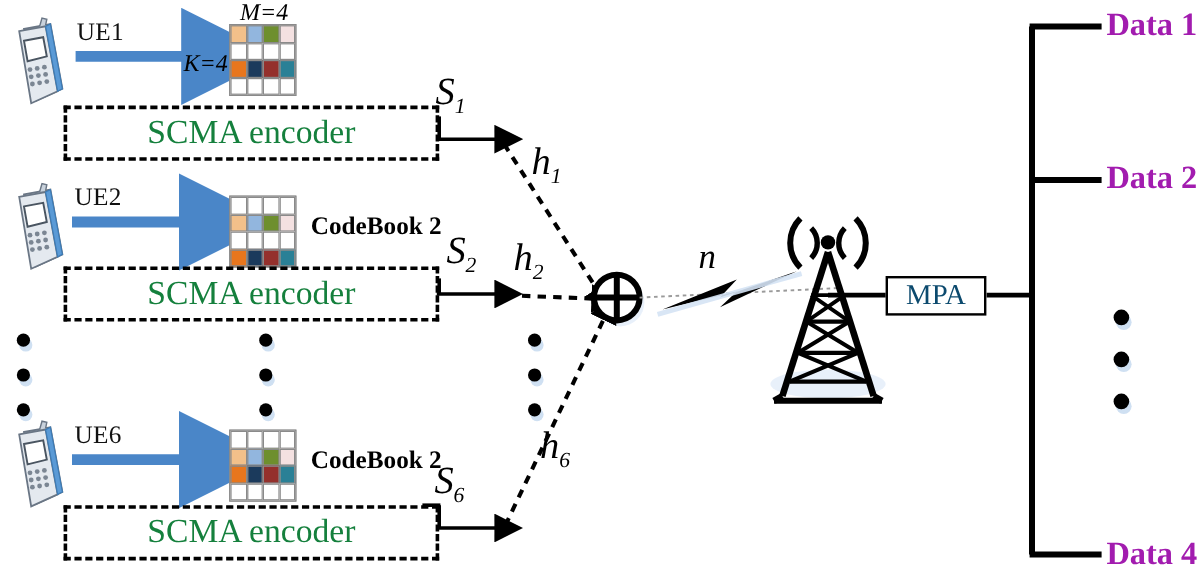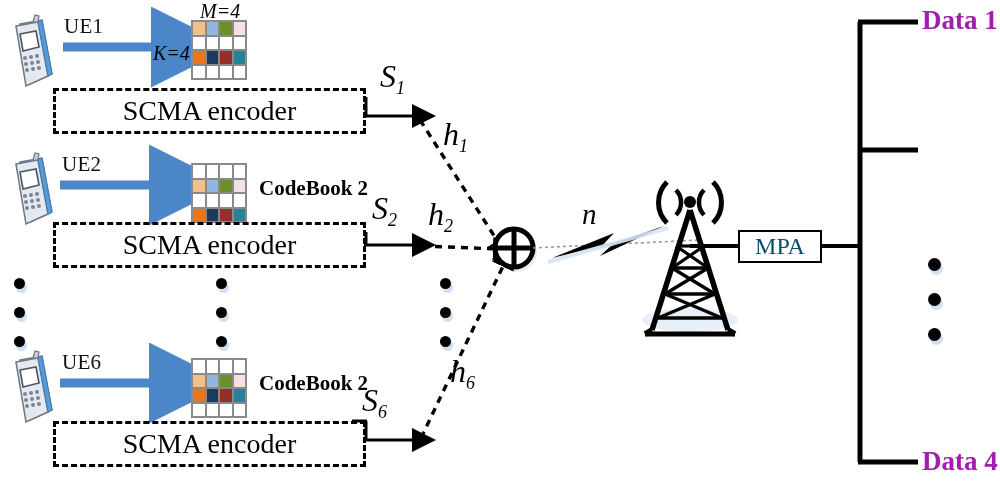--- a/index.html
+++ b/index.html
@@ -6,21 +6,21 @@
   body{width:1000px;height:482px;position:relative;overflow:hidden;
        font-family:"Liberation Serif", serif;}
   .stage{position:absolute;left:0;top:0;width:1000px;height:482px;}
   .abs{position:absolute;}
 
   
   .ue-label{font-family:"Liberation Serif",serif;font-size:21px;color:#111;
             letter-spacing:.3px;white-space:nowrap;}
   .cb-label{font-family:"Liberation Serif",serif;font-weight:bold;font-size:21px;
             color:#000;white-space:nowrap;}
-  .enc-label{font-family:"Liberation Serif",serif;font-size:28px;color:#000000;
+  .enc-label{font-family:"Liberation Serif",serif;font-size:28px;color:#15803d;
              white-space:nowrap;}
   .mk-label{font-family:"Liberation Serif",serif;font-style:italic;font-size:20px;
             color:#000;white-space:nowrap;}
   .sym{font-family:"Liberation Serif",serif;font-style:italic;font-size:32px;
        color:#000;white-space:nowrap;}
   .sym sub{font-size:18px;font-style:italic;}
   .data-label{font-family:"Liberation Serif",serif;font-weight:bold;font-size:27px;
               color:#a21caf;white-space:nowrap;}
   .mpa-label{font-family:"Liberation Serif",serif;font-size:24px;color:#0c4a6e;}
 
@@ -285,21 +285,21 @@
     <div class="encoder-inner">
       <span class="enc-label">SCMA encoder</span>
     </div>
   </div>
   <div class="abs encoder-box" style="left:53px;top:421px;width:313px;height:46px;">
     <div class="encoder-inner">
       <span class="enc-label">SCMA encoder</span>
     </div>
   </div>
 
-  <div class="abs sym" style="left:380px;top:58px;">
+  <div class="abs sym" style="left:363px;top:58px;">
     <span>S</span><sub>1</sub>
   </div>
   <div class="abs sym" style="left:372px;top:190px;">
     <span>S</span><sub>2</sub>
   </div>
   <div class="abs sym" style="left:362px;top:382px;">
     <span>S</span><sub>6</sub>
   </div>
 
   <div class="abs sym" style="left:443px;top:116px;">
@@ -312,20 +312,21 @@
     <span>h</span><sub>6</sub>
   </div>
 
   <div class="abs sym" style="left:582px;top:198px;font-size:29px;">n</div>
 
   <div class="abs mpa-box" style="left:738px;top:230px;width:84px;height:33px;">
     <span class="mpa-label">MPA</span>
   </div>
 
   <div class="abs data-label" style="left:922px;top:5px;">Data 1</div>
+  <div class="abs data-label" style="left:922px;top:133px;">Data 2</div>
   <div class="abs data-label" style="left:922px;top:446px;">Data 4</div>
 
   <div class="abs" id="dots-ue" style="left:14px;top:278px;">
       <div style="position: relative; width: 11px; height: 29px;">
         <div class="dot-shadow" style="width: 11px; height: 11px; left: 2px; top: 4px;"></div>
         <div class="dot" style="width: 11px; height: 11px; position: absolute; left: 0px; top: 0px;"></div>
       </div>
       <div style="position: relative; width: 11px; height: 29px;">
         <div class="dot-shadow" style="width: 11px; height: 11px; left: 2px; top: 4px;"></div>
         <div class="dot" style="width: 11px; height: 11px; position: absolute; left: 0px; top: 0px;"></div>

